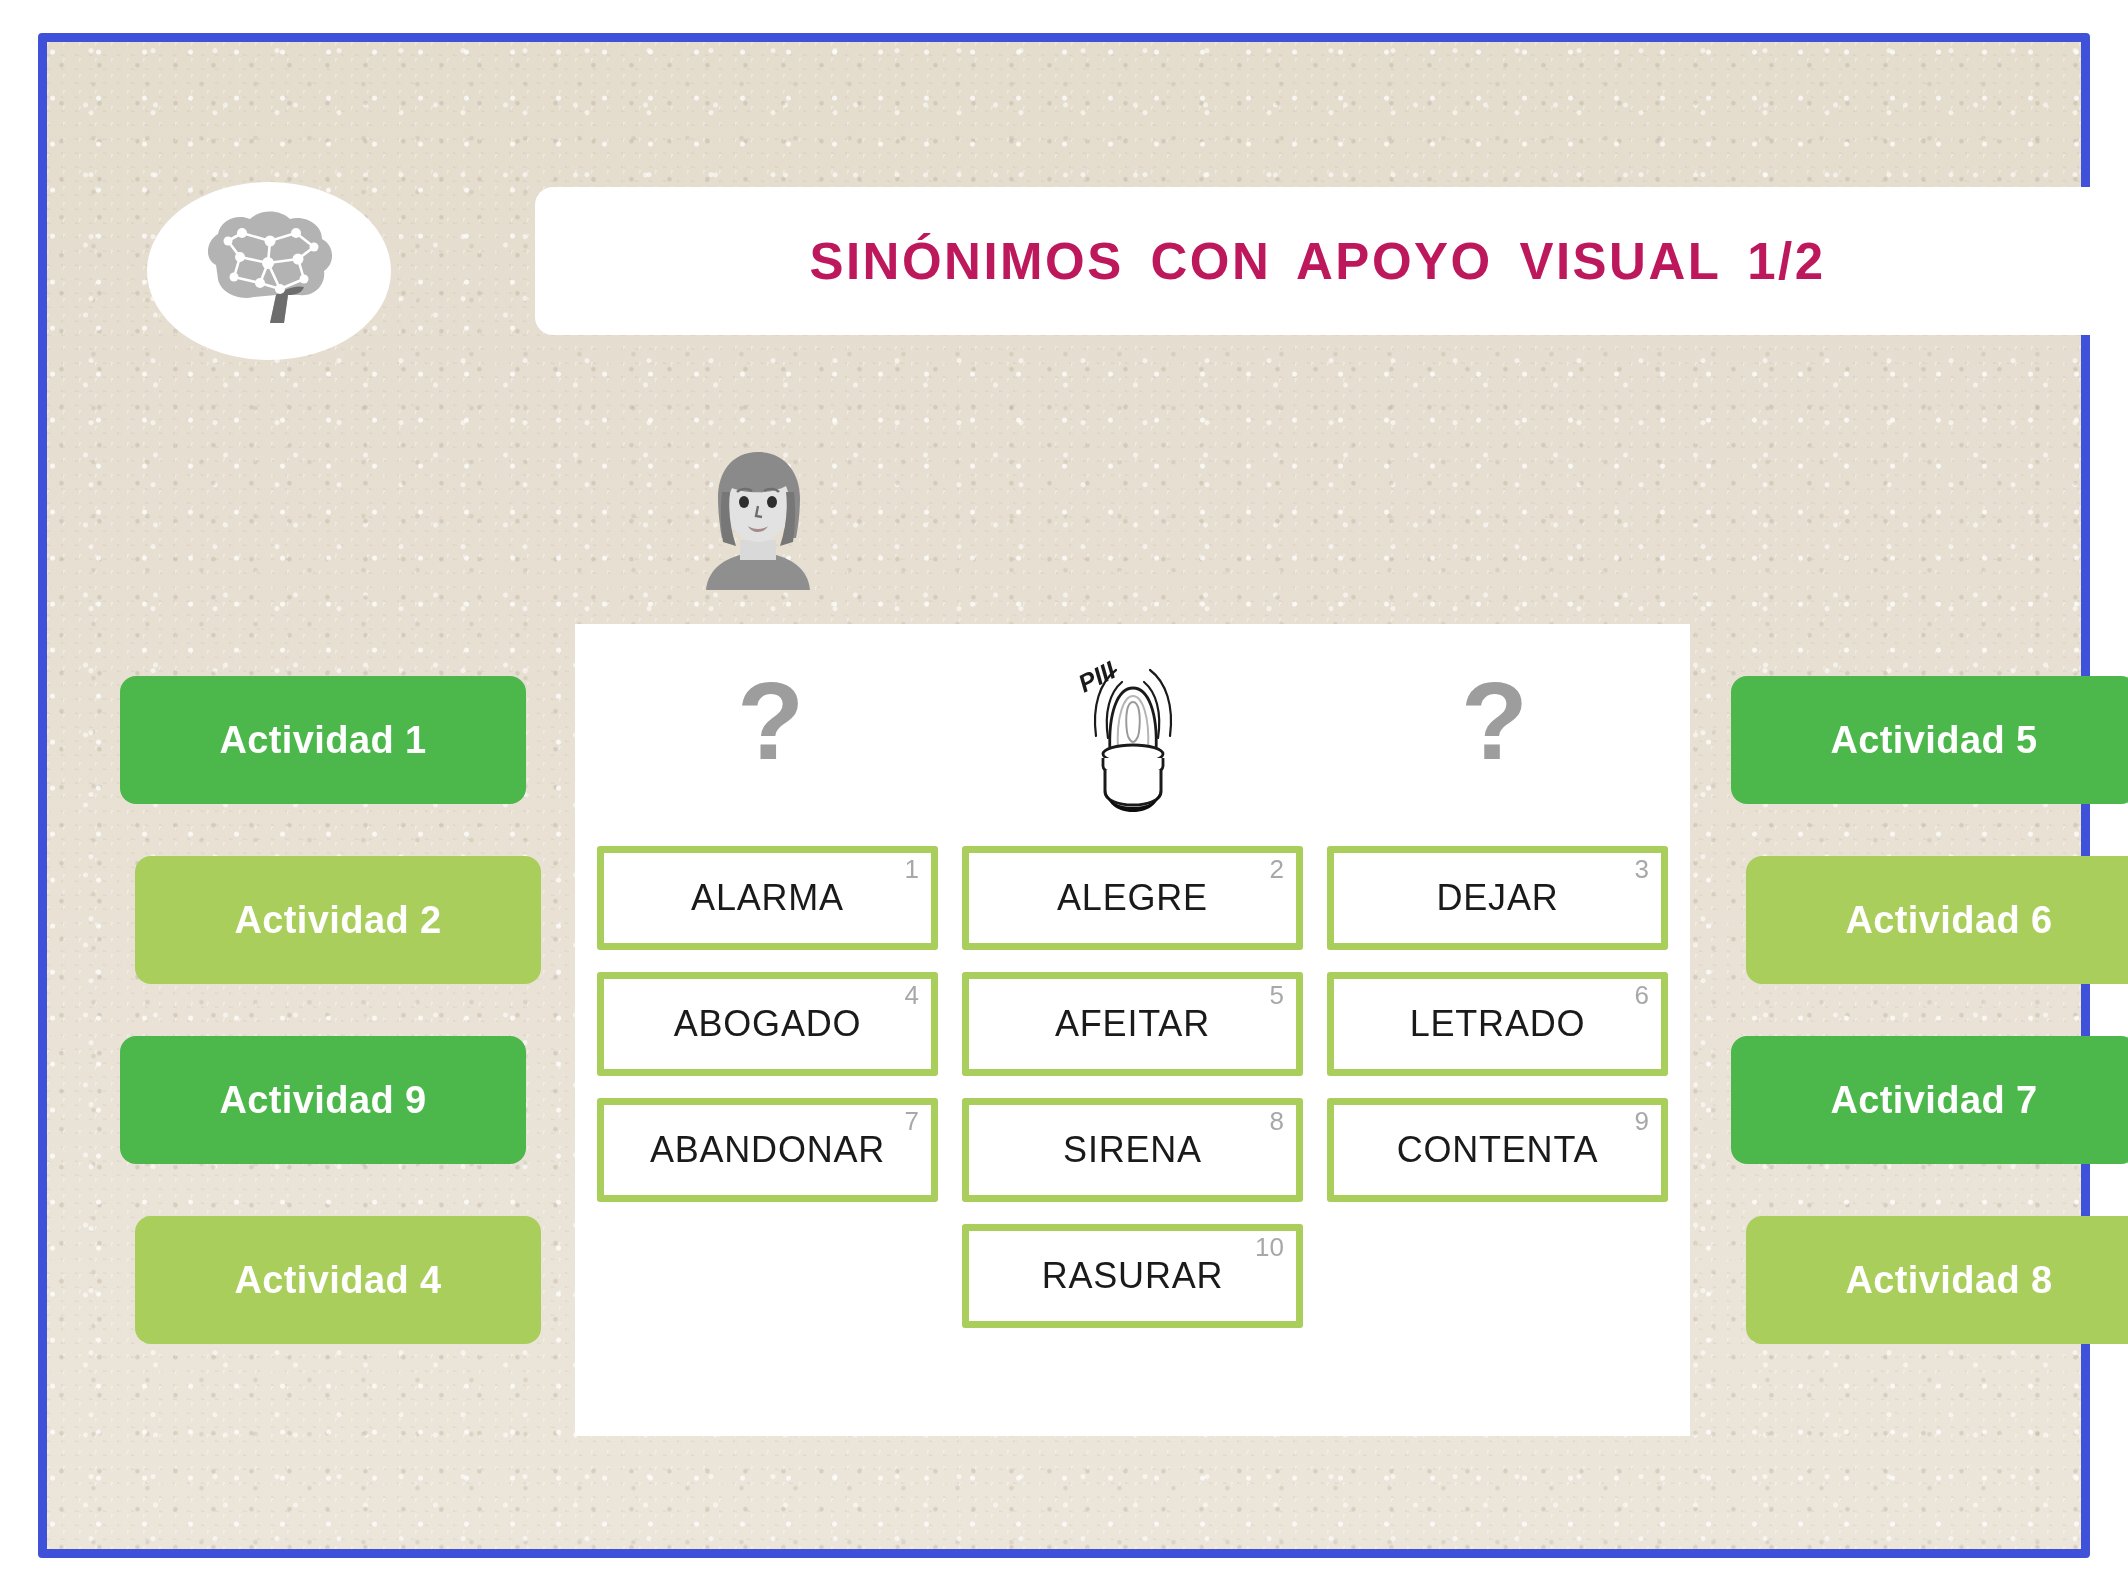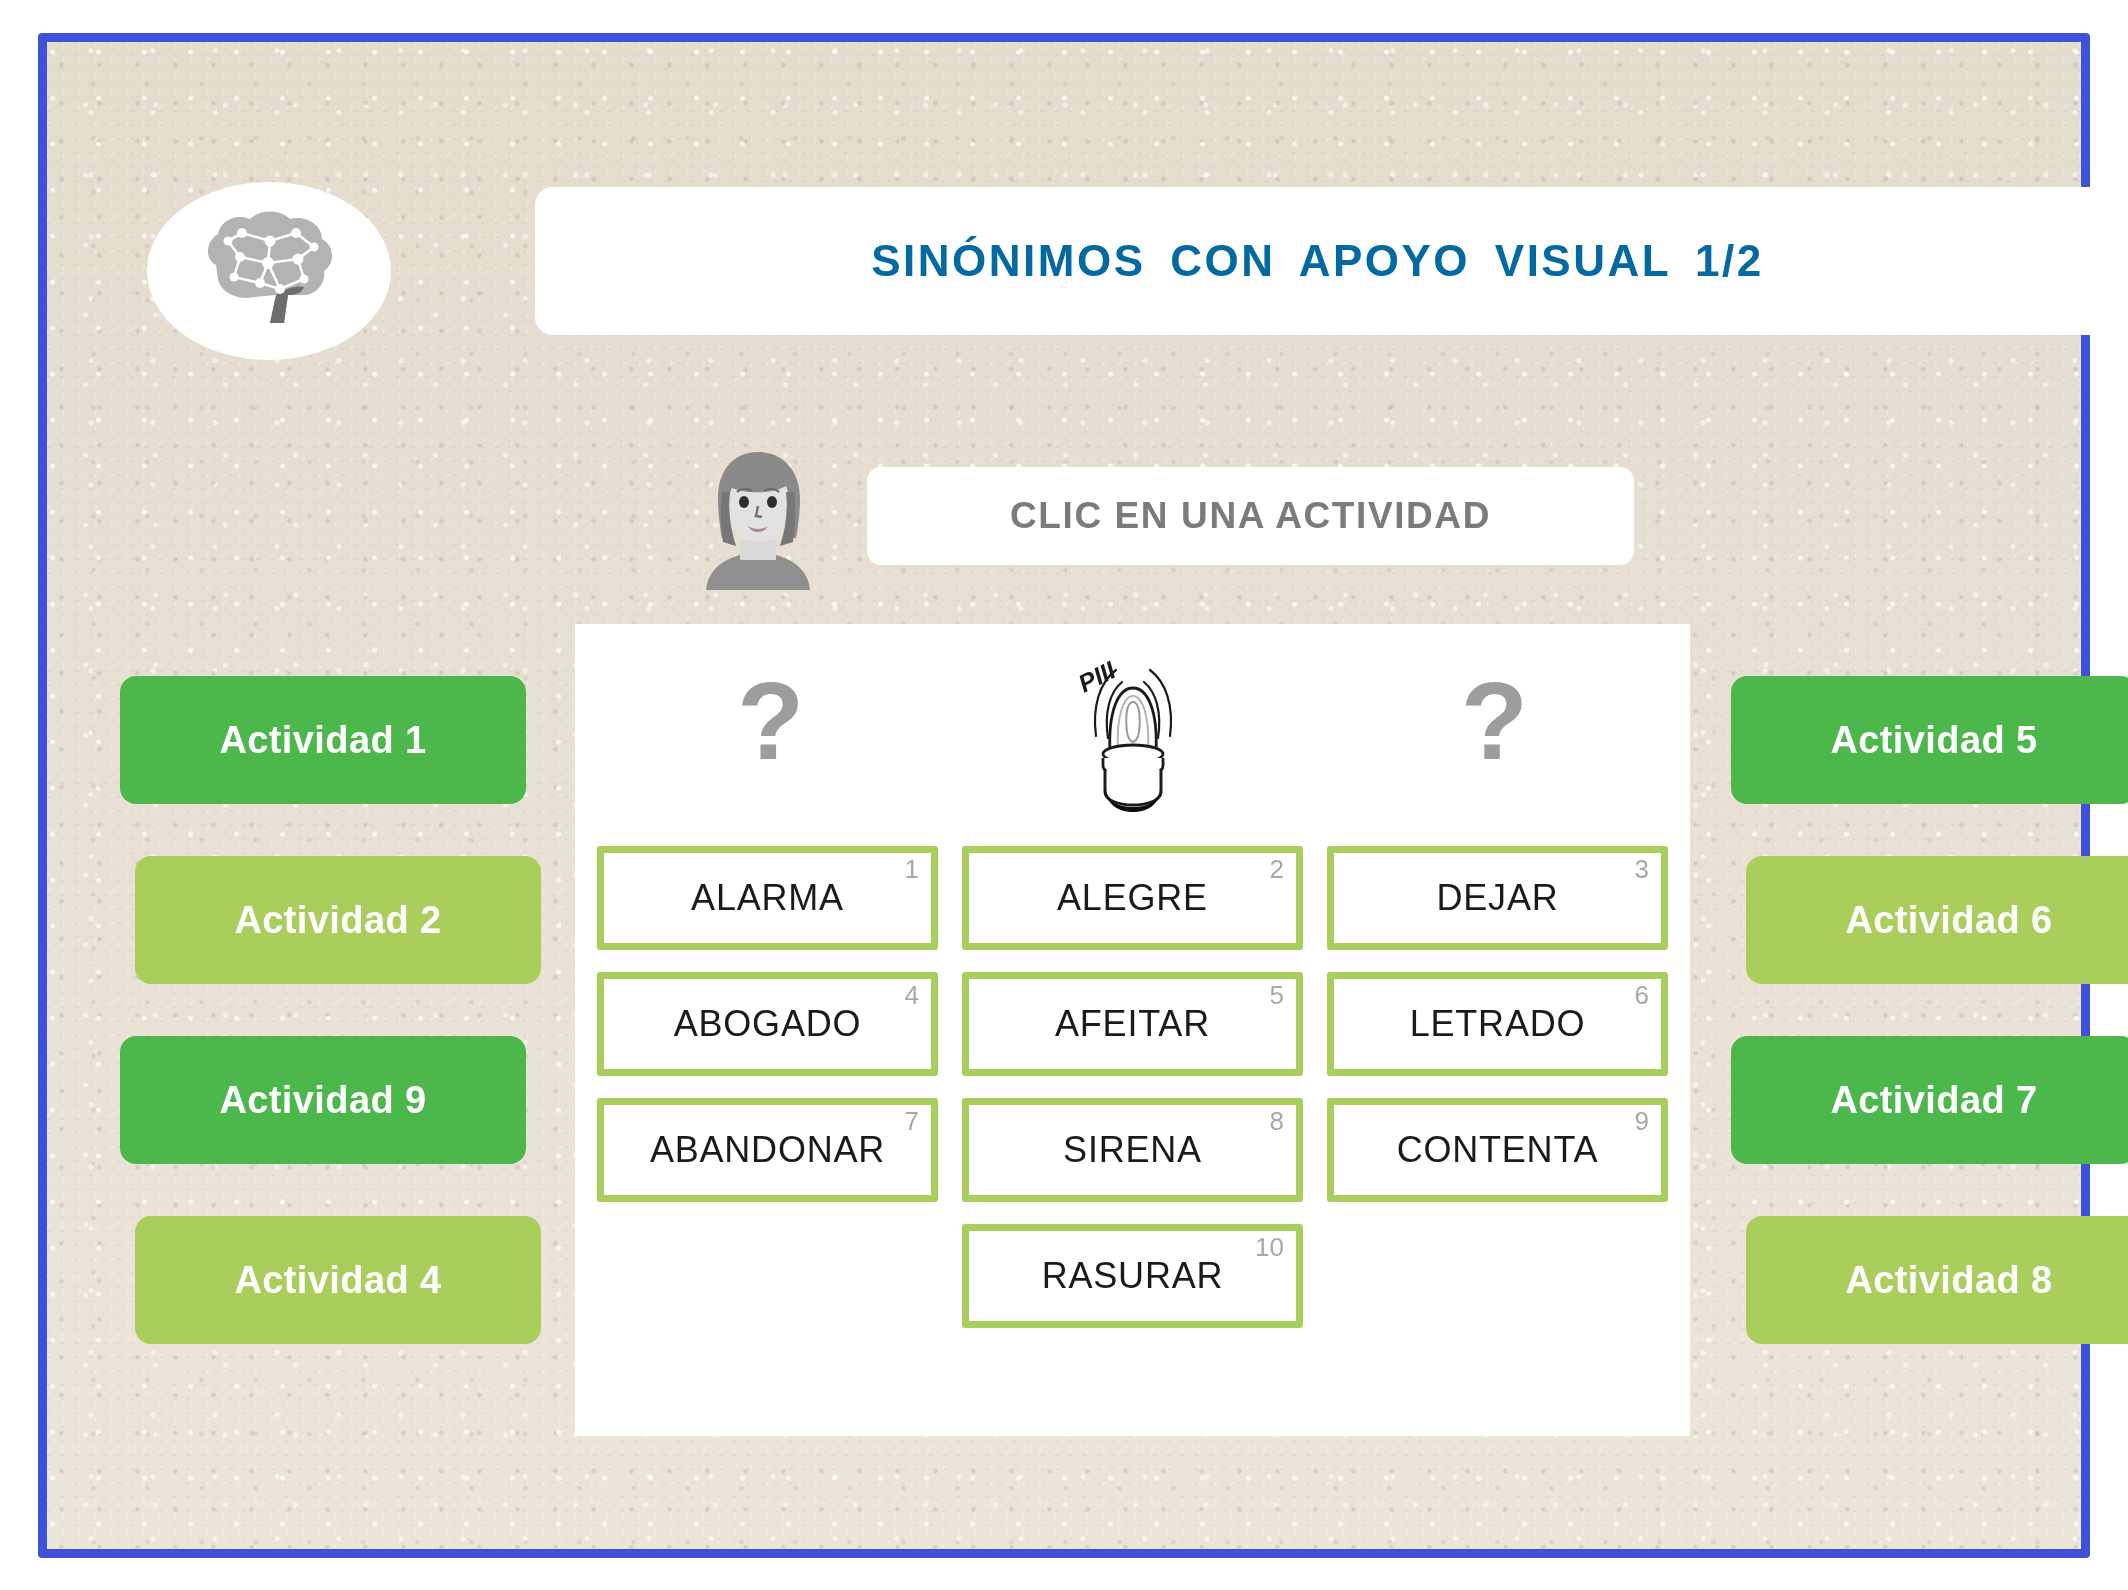--- a/index.html
+++ b/index.html
@@ -56,22 +56,22 @@
     top: 145px;
     width: 1565px;
     height: 148px;
     background: #ffffff;
     border-radius: 18px 0 0 18px;
     display: flex;
     align-items: center;
     justify-content: center;
   }
   #title-text {
-    color: #0369a1;
-    font-size: 44px;
+    color: #be185d;
+    font-size: 51px;
     font-weight: bold;
     letter-spacing: 2.5px;
     word-spacing: 10px;
     white-space: nowrap;
   }
 
   
   #avatar {
     position: absolute;
     left: 645px;
@@ -257,23 +257,20 @@
       </g>
       <g stroke="#6e6e6e" stroke-width="2.4" fill="none">
         <path d="M45 50 C49 46 56 46 60 49"></path>
         <path d="M72 49 C76 46 83 46 87 50"></path>
         <path d="M66 64 L64 74 L70 75"></path>
       </g>
       <path d="M56 84 C61 88 71 88 76 84 C72 92 60 92 56 84 Z" fill="#a78a8a"></path>
     </svg>
   </div>
 
-  <div id="instruction-box">
-    <div id="instruction-text">CLIC EN UNA ACTIVIDAD</div>
-  </div>
 
   <div class="side-col" id="left-col">
     <div class="activity-btn dark">Actividad 1</div>
     <div class="activity-btn light">Actividad 2</div>
     <div class="activity-btn dark">Actividad 9</div>
     <div class="activity-btn light">Actividad 4</div>
   </div>
 
   <div class="side-col" id="right-col">
     <div class="activity-btn dark">Actividad 5</div>

